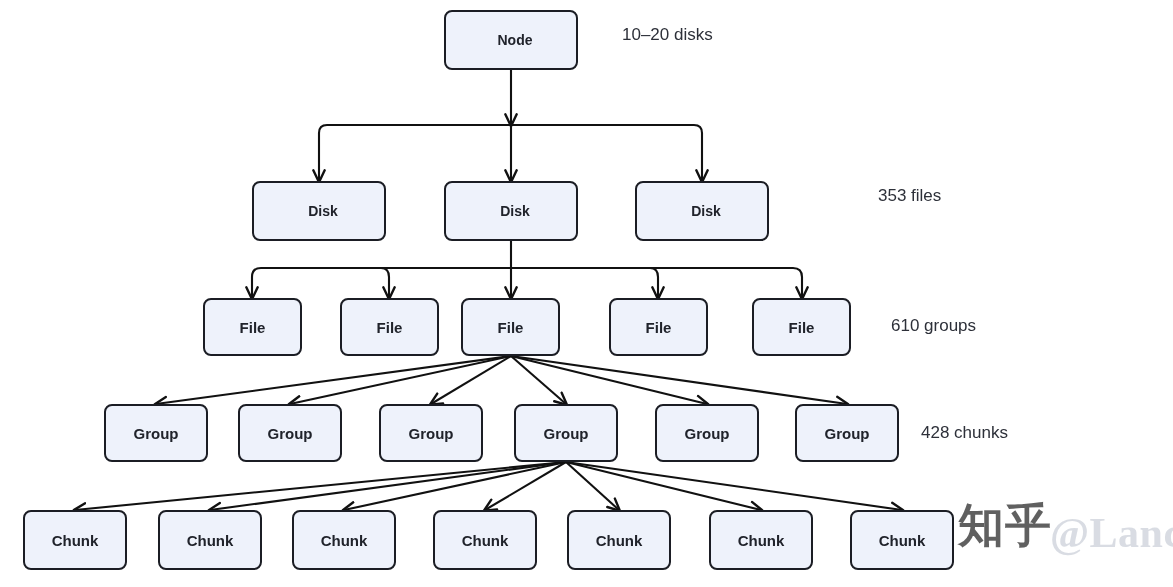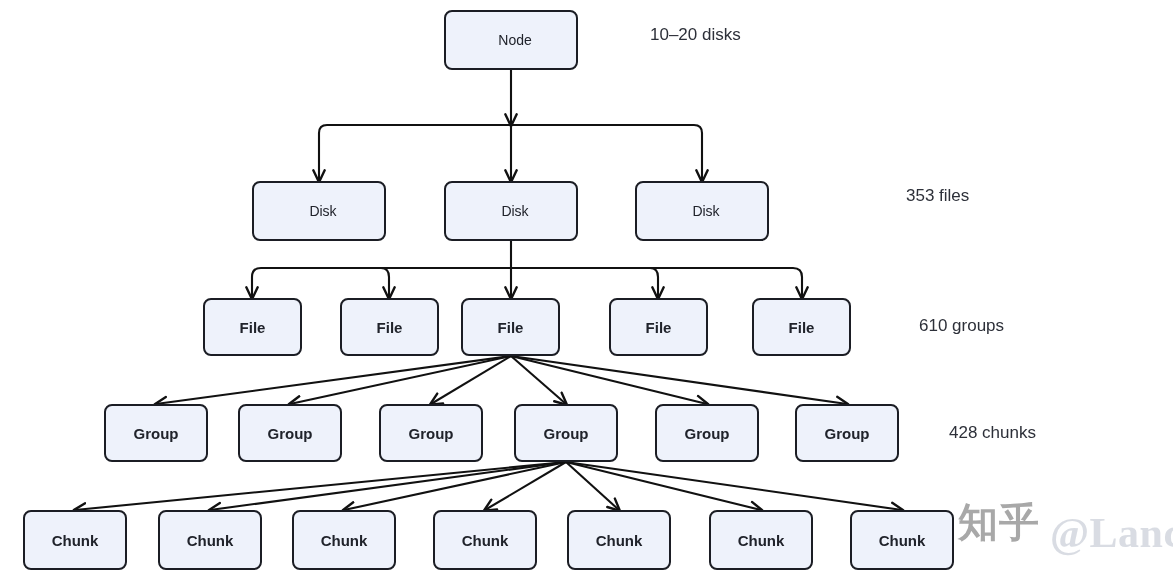--- a/index.html
+++ b/index.html
@@ -32,53 +32,52 @@
     display: flex;
     align-items: center;
     justify-content: center;
     color: #20232b;
     line-height: 1;
     z-index: 3;
   }
   .node-box.lvl-node,
   .node-box.lvl-disk {
     font-size: 14px;
-    font-weight: 400;
+    font-weight: 700;
     padding-left: 8px;
   }
   .node-box.lvl-file,
   .node-box.lvl-group,
   .node-box.lvl-chunk {
     font-size: 15px;
     font-weight: 700;
     align-items: center;
   }
   .side-note {
     position: absolute;
     font-size: 17px;
     color: #2d3039;
     white-space: nowrap;
     line-height: 1;
     z-index: 2;
-    margin-left: 28px;
   }
   .watermark {
     position: absolute;
     z-index: 6;
     pointer-events: none;
     user-select: none;
     opacity: 0.62;
   }
   .wm-cn {
     position: absolute;
     left: 0;
     top: 2px;
-    font-size: 40px;
-    font-weight: 700;
-    color: #737373;
+    font-size: 46px;
+    font-weight: 700;
+    color: #000000;
     letter-spacing: 1px;
     line-height: 1;
     font-family: "DejaVu Sans", sans-serif;
   }
   .wm-en {
     position: absolute;
     left: 92px;
     top: 12px;
     font-size: 42px;
     font-weight: 700;

